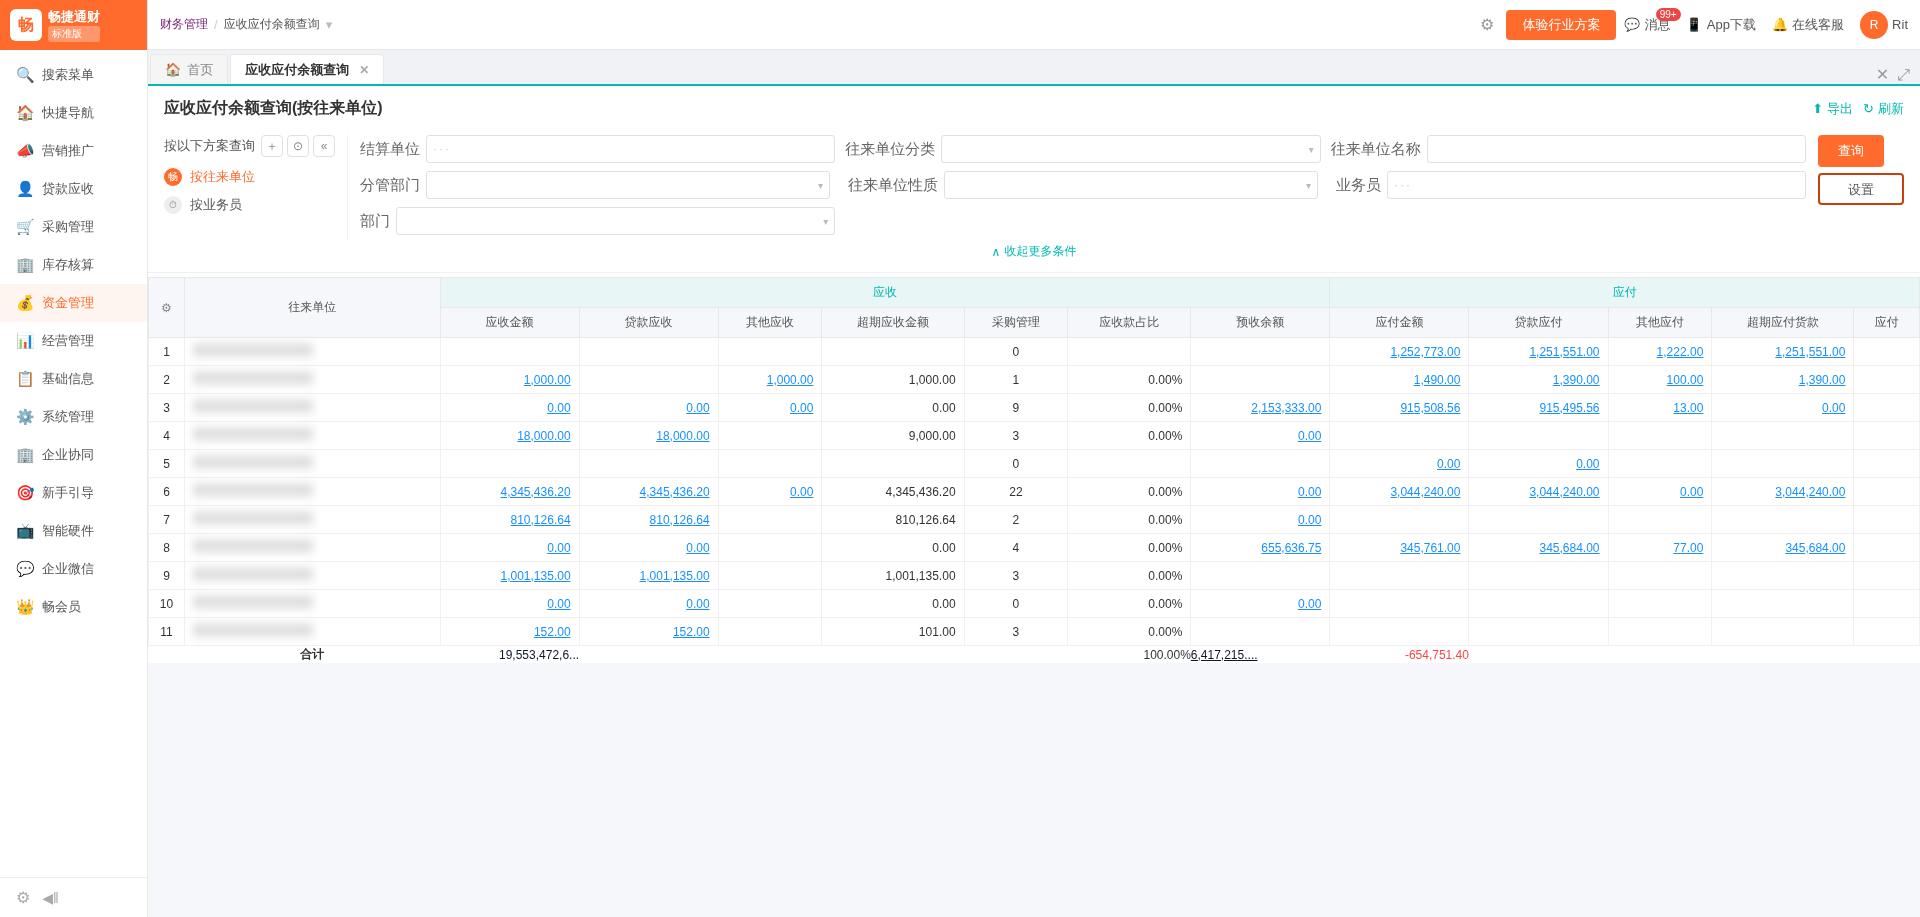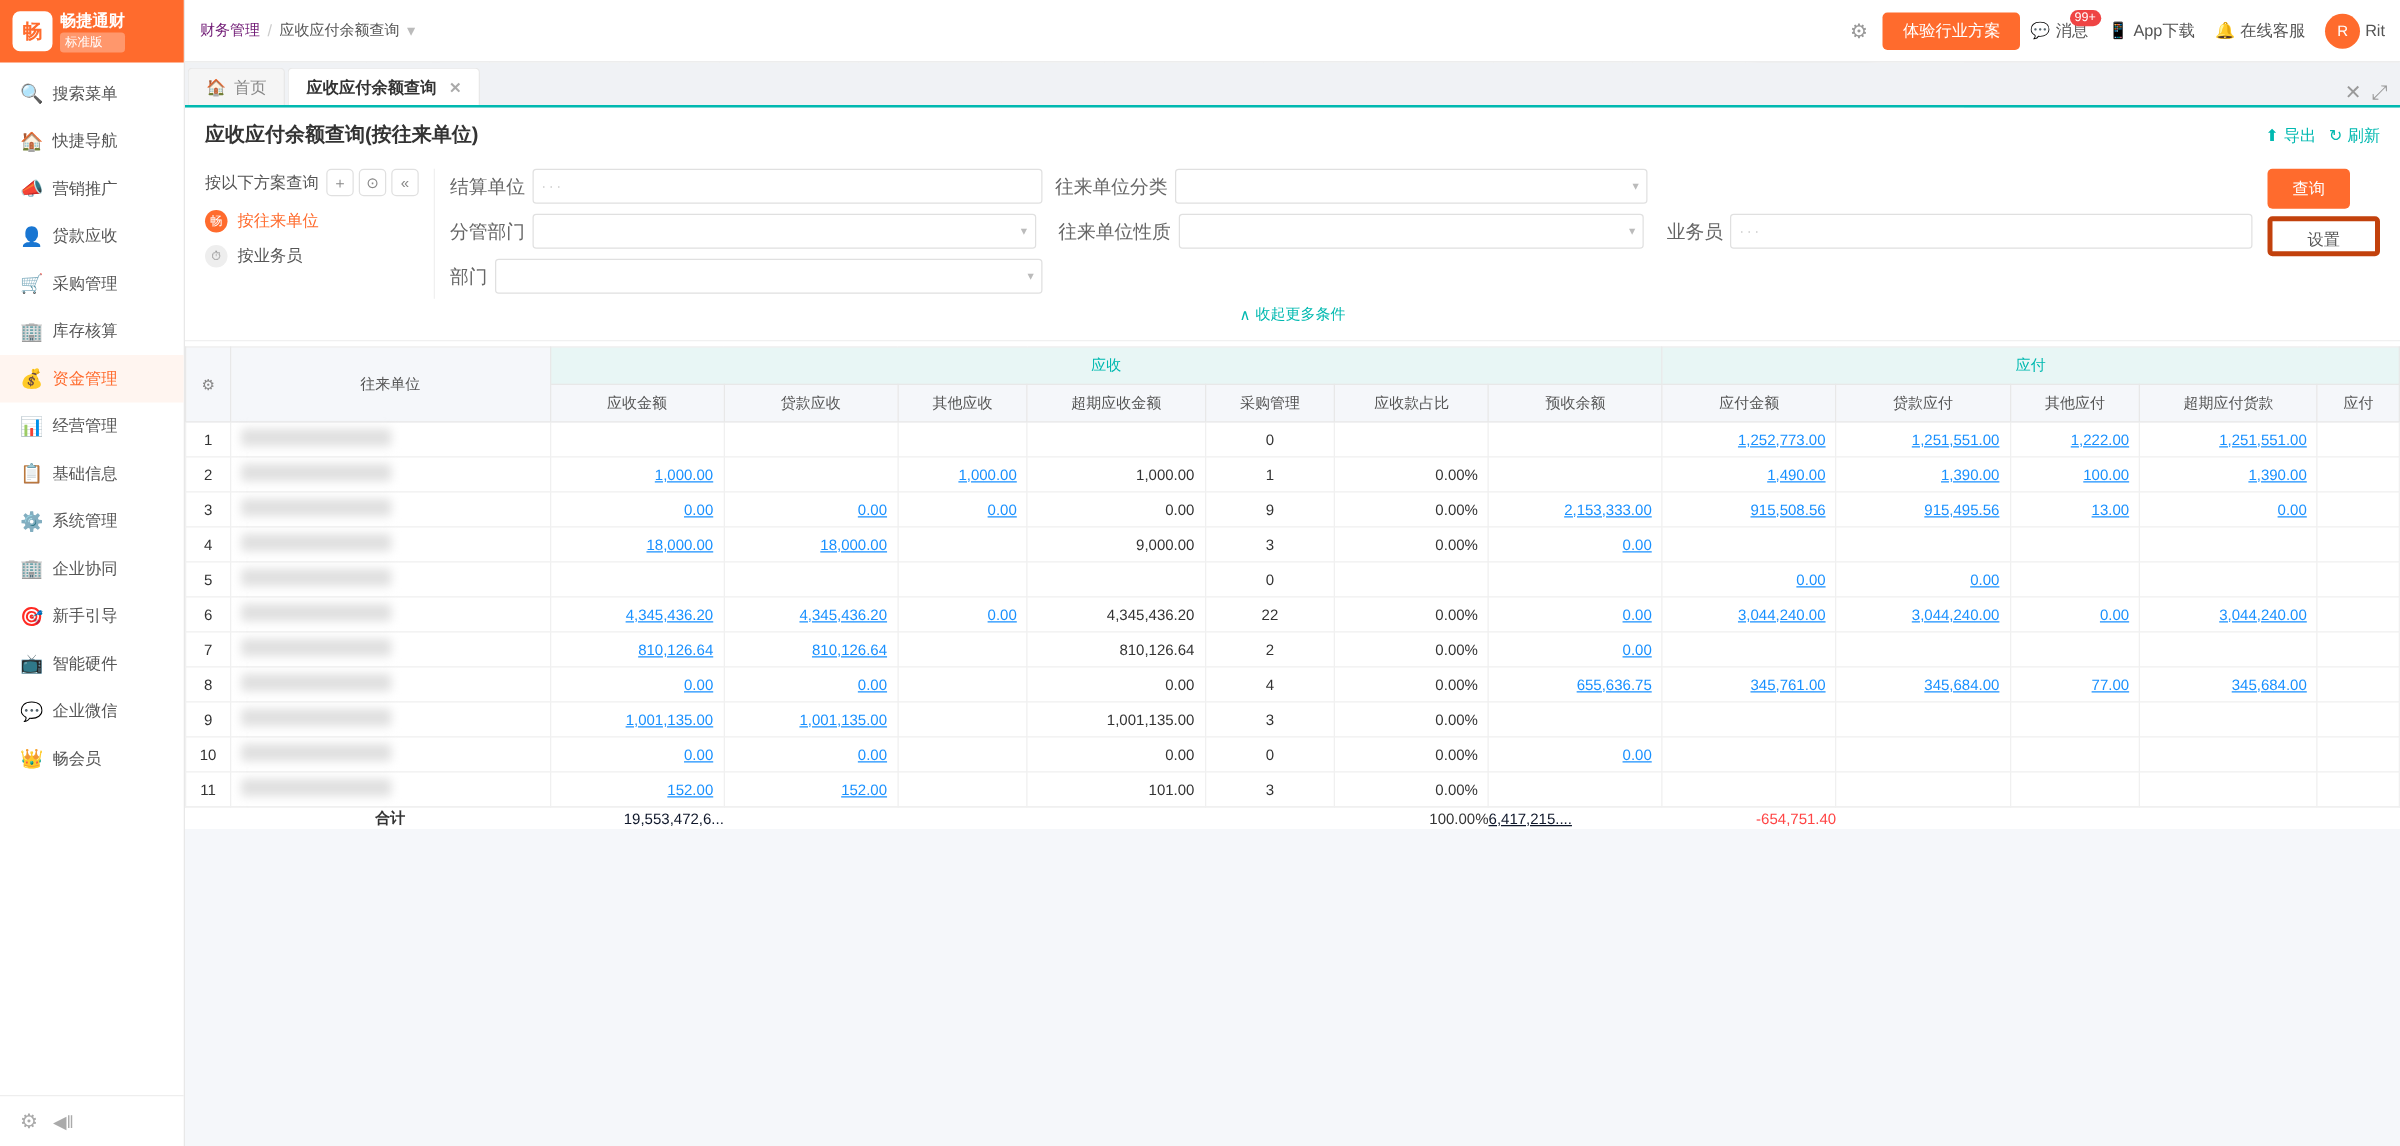--- a/index.html
+++ b/index.html
@@ -113,21 +113,21 @@
       color: #999; cursor: pointer;
     }
     .field-input.dots { color: #ccc; letter-spacing: 2px; }
     .field-arrow { color: #bbb; font-size: 10px; }
 
     .filter-query-btn {
       background: #ff6b2d; color: #fff; border: none; border-radius: 4px;
       padding: 6px 20px; font-size: 13px; cursor: pointer; height: 32px; align-self: flex-start;
     }
     .filter-set-btn {
-      background: #fff; color: #555; border: 4px solid #c2410c; border-radius: 4px;
+      background: #fff; color: #555; border: 2px solid #c2410c; border-radius: 4px;
       padding: 6px 28px; font-size: 13px; cursor: pointer; height: 32px;
     }
     .filter-right { display: flex; flex-direction: column; gap: 6px; }
 
     .collapse-bar {
       display: flex; align-items: center; justify-content: center; gap: 4px;
       color: #00b9b0; font-size: 12px; cursor: pointer; padding: 4px;
     }
 
     
@@ -324,20 +324,24 @@
               <div class="field-input dots">
                 <span>···</span>
               </div>
             </div>
             <div class="field-group">
               <span class="field-label">往来单位分类</span>
               <div class="field-input" style="flex:1;height:28px;border:1px solid #e0e0e0;border-radius:3px;padding:0 6px;display:flex;align-items:center;justify-content:space-between;">
                 <span></span>
                 <span class="field-arrow">▾</span>
               </div>
+            </div>
+            <div class="field-group">
+              <span class="field-label">往来单位名称</span>
+              <input type="text" style="flex: 1 1 0%; height: 28px; border: 1px solid rgb(224, 224, 224); border-radius: 3px; padding: 0px 6px; font-size: 12px;">
             </div>
           </div>
 
           <div style="display:grid;grid-template-columns:repeat(3,1fr);gap:18px;margin-bottom:8px;">
             <div class="field-group">
               <span class="field-label">分管部门</span>
               <div class="field-input" style="flex:1;height:28px;border:1px solid #e0e0e0;border-radius:3px;padding:0 6px;display:flex;align-items:center;justify-content:space-between;">
                 <span></span>
                 <span class="field-arrow">▾</span>
               </div>

